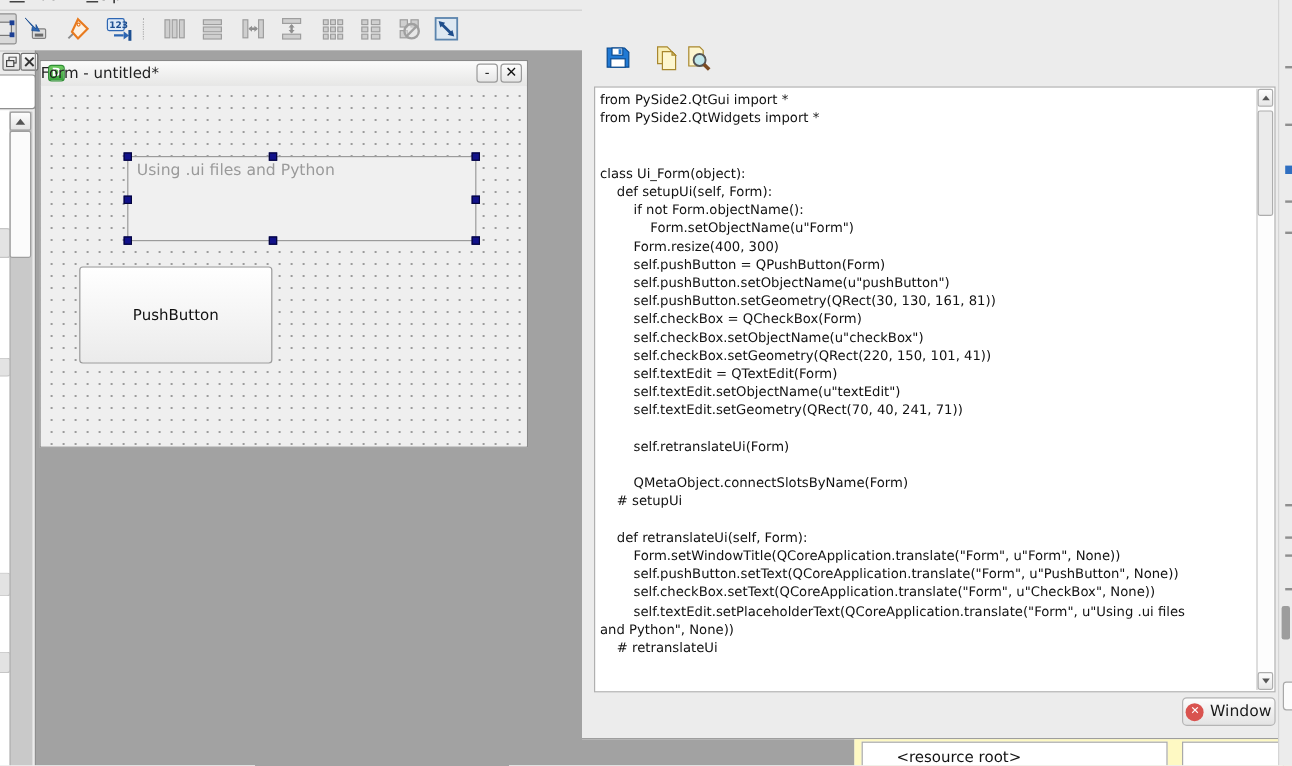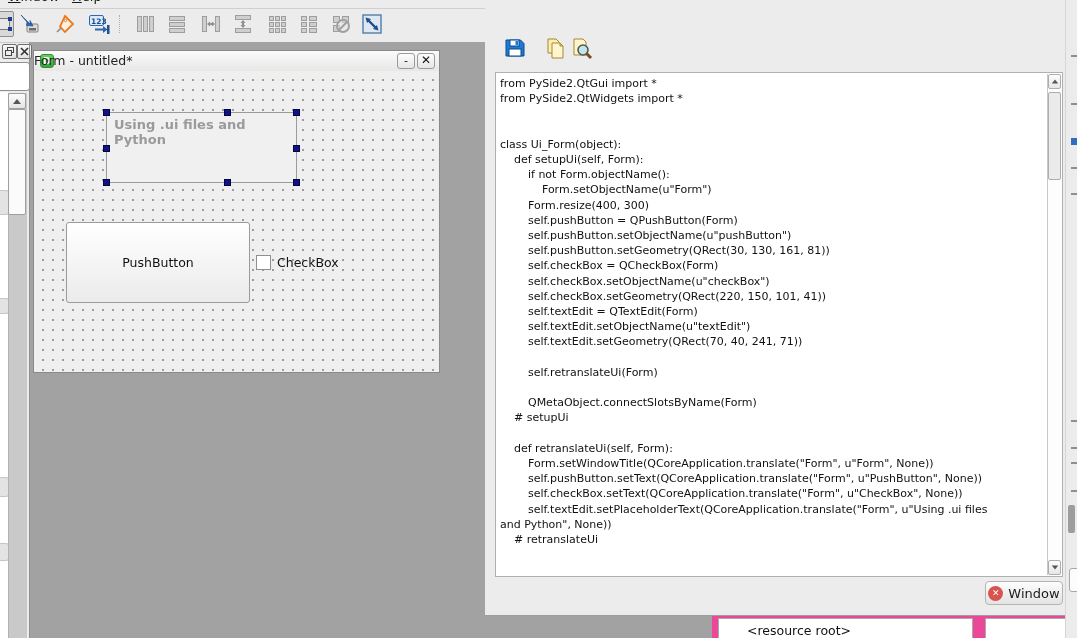--- a/index.html
+++ b/index.html
@@ -55,28 +55,28 @@
   .form-icon{position:absolute;left:6px;top:3px;width:14px;height:14px;border-radius:3px;
              background:linear-gradient(#6ecb5f,#37a33c);border:1px solid #2f8f35;box-sizing:border-box;
              color:#fff;font-size:9.5px;font-weight:bold;text-align:center;line-height:12px;}
   .winbtn{position:absolute;top:2px;width:18px;height:16px;border:1px solid #9a9a9a;border-radius:3px;
           background:linear-gradient(#fdfdfd,#e6e6e6);box-sizing:border-box;text-align:center;
           font-size:11px;line-height:13px;color:#111;}
   .winbtn.min{right:24px;} .winbtn.close{right:4px;font-weight:bold;font-size:12px;}
   .formbody{position:absolute;left:0;top:20px;right:0;bottom:0;background:#efefef;
             background-image:radial-gradient(circle,#9c9c9c 0.9px,transparent 1.1px);
             background-size:10px 10px;background-position:4px 4px;}
-  .w-textedit{position:absolute;left:72px;top:41px;width:191px;height:71px;background:#f0f0f0;
-              border:1px solid #9b9b9b;box-sizing:border-box;font-weight:bold;}
+  .w-textedit{position:absolute;left:72px;top:59px;width:291px;height:71px;background:#f0f0f0;
+              border:1px solid #9b9b9b;box-sizing:border-box;}
   .w-textedit .ph{position:absolute;left:7px;top:4px;font-size:13px;color:#9a9a9a;}
   .handle{position:absolute;width:7px;height:7px;background:#11118a;border:1px solid #05053d;box-sizing:border-box;}
   .h-nw{left:-4px;top:-4px;} .h-n{left:117px;top:-4px;} .h-ne{right:-4px;top:-4px;}
   .h-w{left:-4px;top:32px;}  .h-e{right:-4px;top:32px;}
   .h-sw{left:-4px;bottom:-4px;} .h-s{left:117px;bottom:-4px;} .h-se{right:-4px;bottom:-4px;}
-  .w-push{position:absolute;left:32px;top:151px;width:184px;height:81px;
+  .w-push{position:absolute;left:32px;top:151px;width:161px;height:81px;
           background:linear-gradient(#ffffff,#ebebeb);border:1px solid #9b9b9b;border-radius:3px;
           box-sizing:border-box;display:flex;align-items:center;justify-content:center;
           font-size:12.5px;color:#111;}
   .w-check{position:absolute;left:222px;top:171px;width:101px;height:41px;display:flex;
            align-items:center;font-size:12.5px;color:#111;}
   .checkbox-ind{width:13px;height:13px;background:#fff;border:1px solid #8f8f8f;margin-right:6px;}
 
   
   .codedlg{position:absolute;left:485px;top:0;width:580px;height:616px;background:#ececec;
            border-bottom:1px solid #9e9e9e;box-sizing:border-box;}
@@ -94,21 +94,21 @@
   .cv-sb-thumb{position:absolute;left:0;top:18px;width:13px;height:88px;background:#ebebeb;
          border:1px solid #adadad;box-sizing:border-box;border-radius:2px;}
   .closebtn{position:absolute;left:500px;top:581px;width:78px;height:24px;
             background:linear-gradient(#fdfdfd,#e3e3e3);border:1px solid #b4b4b4;border-radius:4px;
             box-sizing:border-box;display:flex;align-items:center;justify-content:center;gap:5px;
             font-size:13px;color:#1a1a1a;}
   .redx{width:15px;height:15px;border-radius:50%;background:#d9534f;color:#fff;font-size:9px;
         font-weight:bold;text-align:center;line-height:15px;}
 
   
-  .resbar{position:absolute;left:712px;top:616px;width:365px;height:22px;background:#ec4899;overflow:hidden;}
+  .resbar{position:absolute;left:712px;top:616px;width:365px;height:22px;background:#fef9c3;overflow:hidden;}
   .resbox{position:absolute;top:2px;height:26px;background:#fff;border:1px solid #a9a9a9;box-sizing:border-box;}
   .resbox.b1{left:6px;width:255px;} .resbox.b2{left:273px;width:85px;}
   .res-item{position:absolute;left:28px;top:4px;font-size:12.5px;color:#111;}
 
   
   .rstrip{position:absolute;left:1065px;top:0;width:12px;height:638px;background:#ececec;
           border-left:1px solid #d5d5d5;}
   .dash{position:absolute;left:5px;width:6px;height:2px;background:#8f8f8f;}
   .dash.blue{height:7px;width:7px;background:#2f6fc1;}
   .rthumb{position:absolute;left:2px;top:505px;width:7px;height:28px;background:#9d9d9d;border-radius:2px;}
@@ -290,24 +290,20 @@
         <div class="handle h-nw"></div>
         <div class="handle h-n"></div>
         <div class="handle h-ne"></div>
         <div class="handle h-w"></div>
         <div class="handle h-e"></div>
         <div class="handle h-sw"></div>
         <div class="handle h-s"></div>
         <div class="handle h-se"></div>
       </div>
       <div class="w-push">PushButton</div>
-      <div class="w-check">
-        <span class="checkbox-ind"></span>
-        <span>CheckBox</span>
-      </div>
     </div>
   </div>
 
   <div class="codedlg">
     <div class="cicon" style="left:19px">
       <svg width="22" height="22" viewBox="0 0 22 22">
         <path d="M2 3 h14.5 L20 6.5 V19 H2 Z" fill="#2079d4" stroke="#0a4a8f"></path>
         <rect x="6" y="3" width="9" height="6" fill="#fff" stroke="#0a4a8f"></rect>
         <rect x="11.5" y="4" width="2.5" height="4" fill="#2079d4"></rect>
         <rect x="5" y="12" width="12" height="7" fill="#fff" stroke="#0a4a8f"></rect>

